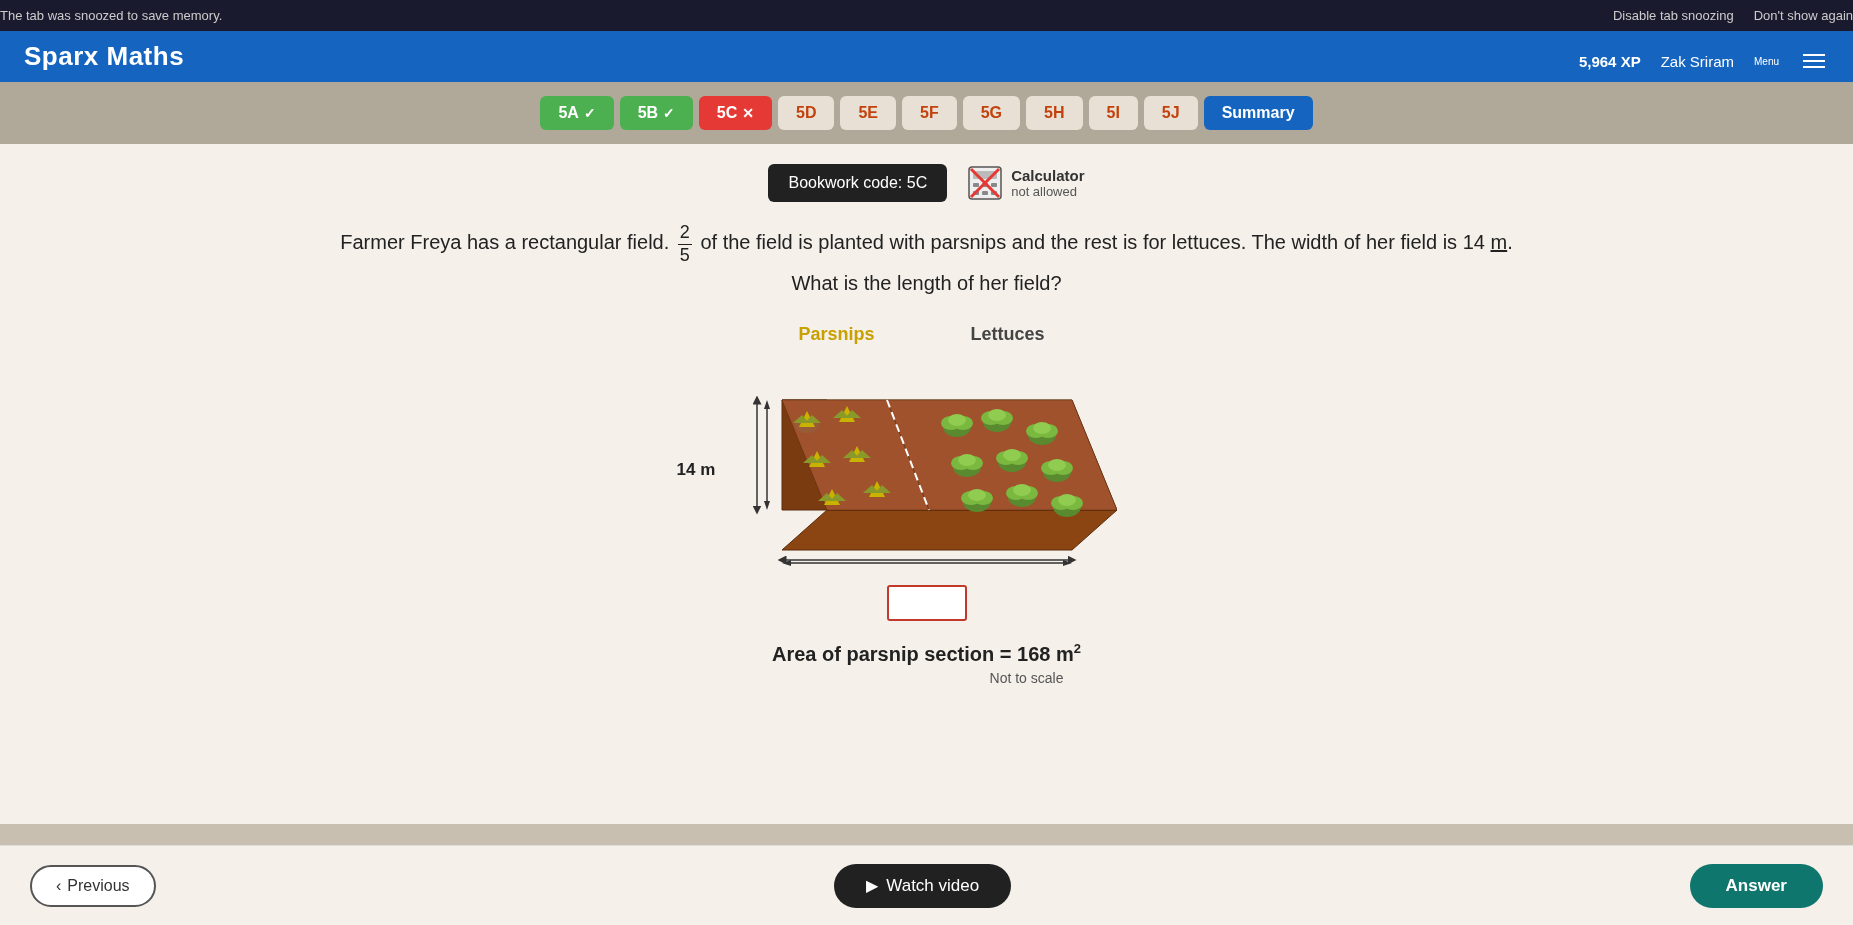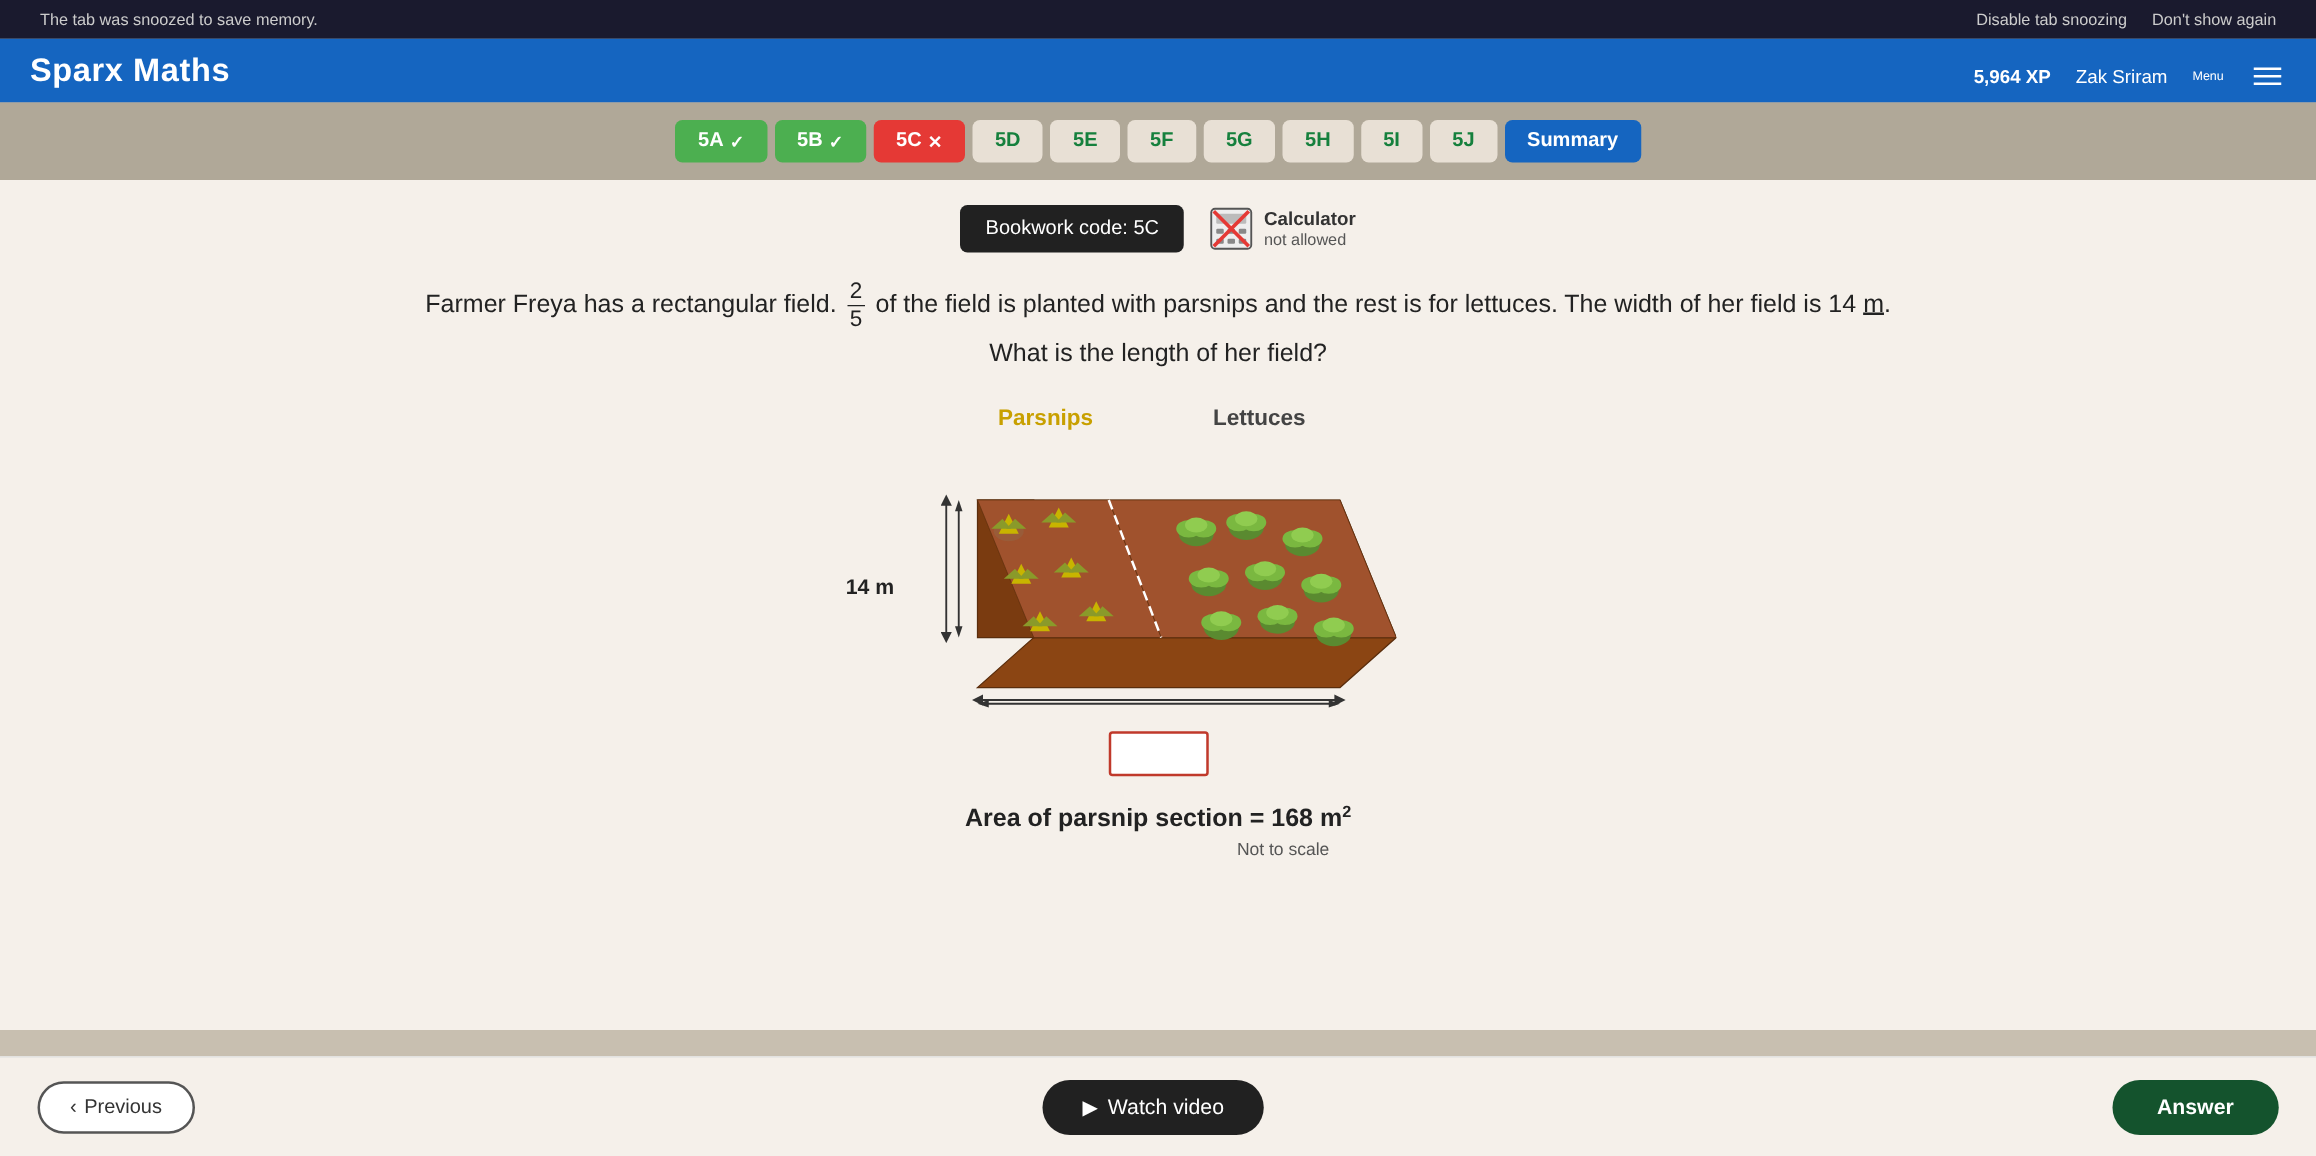--- a/index.html
+++ b/index.html
@@ -9,21 +9,21 @@
       width: 1853px;
       min-height: 925px;
       overflow: hidden;
     }
 
     
     .snooze-bar {
       background: #1a1a2e;
       color: #aaa;
       font-size: 13px;
-      padding: 8px 32px;
+      padding: 8px 0;
       display: flex;
       align-items: center;
       justify-content: space-between;
     }
     .snooze-bar-left { color: #ccc; }
     .snooze-bar-right { display: flex; gap: 20px; margin-left: 36px; }
     .snooze-bar-right span { color: #ccc; cursor: pointer; }
 
     
     .header {
@@ -70,21 +70,21 @@
       gap: 6px;
       padding: 14px 0;
     }
     .tab {
       padding: 8px 18px;
       border-radius: 6px;
       font-size: 16px;
       font-weight: 600;
       cursor: pointer;
       background: #e8e0d5;
-      color: #15803d;
+      color: #c2410c;
       border: none;
       display: flex;
       align-items: center;
       gap: 5px;
     }
     .tab.green {
       background: #4caf50;
       color: white;
     }
     .tab.red {
@@ -264,21 +264,21 @@
       border-radius: 24px;
       padding: 12px 32px;
       font-size: 17px;
       cursor: pointer;
       display: flex;
       align-items: center;
       gap: 8px;
     }
     .watch-video-btn .play-icon { font-size: 16px; }
     .answer-btn {
-      background: #14532d;
+      background: #0f766e;
       color: white;
       border: none;
       border-radius: 24px;
       padding: 12px 36px;
       font-size: 17px;
       font-weight: 600;
       cursor: pointer;
     }
   </style>
 </head>

